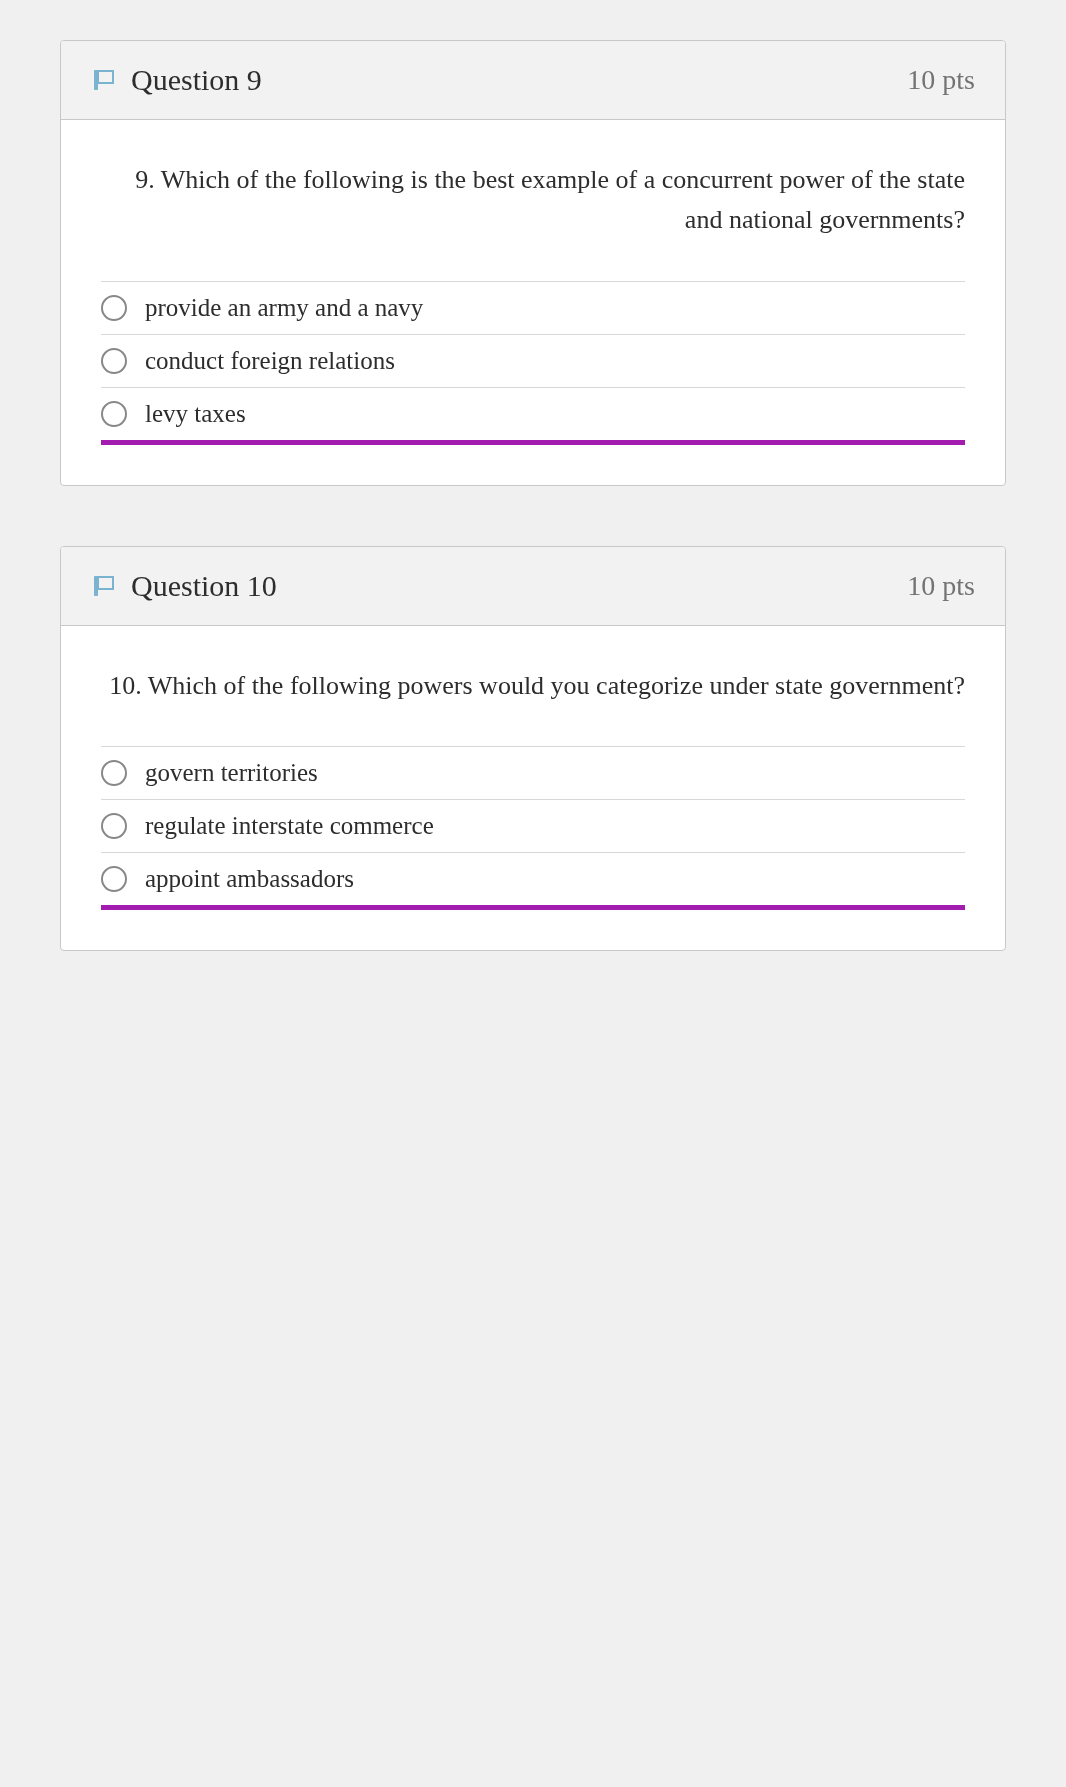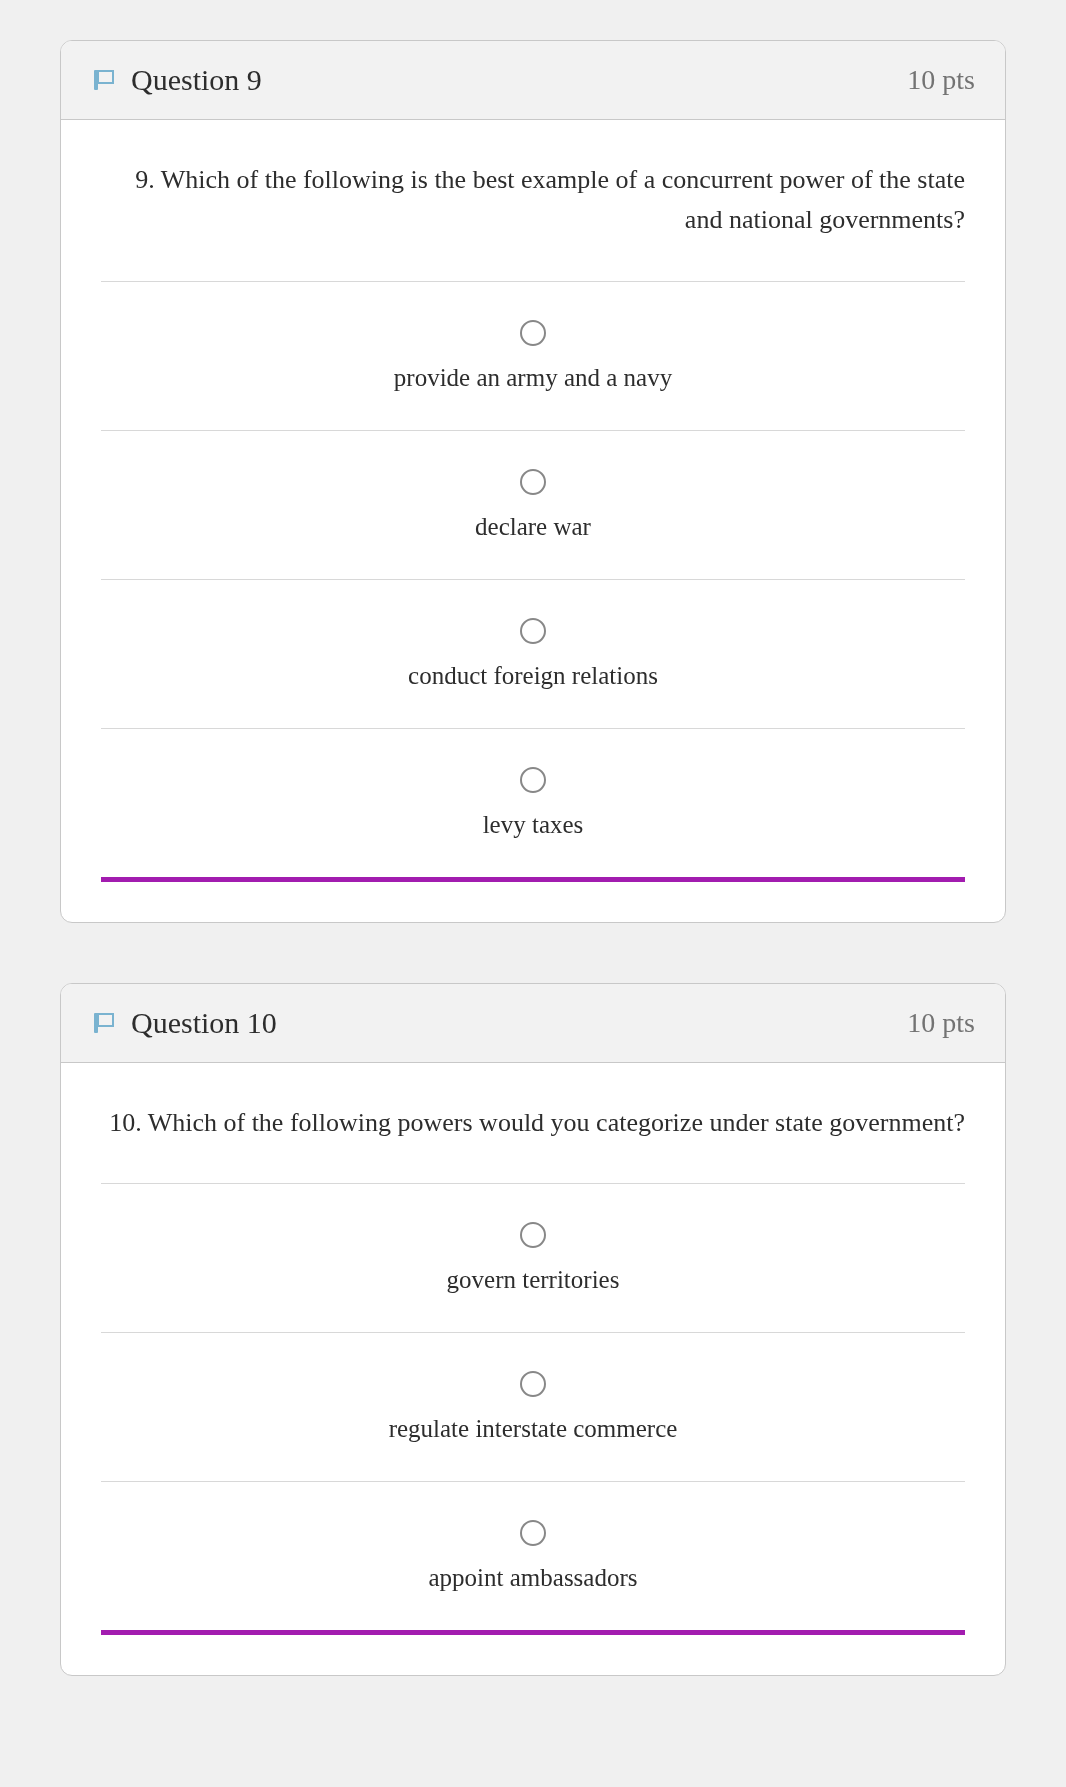--- a/index.html
+++ b/index.html
@@ -12,21 +12,21 @@
       background-color: #f0f0f0;
       font-family: Georgia, 'Times New Roman', serif;
       width: 1066px;
       min-height: 1787px;
       padding: 40px 60px;
     }
 
     .question-card {
       background: #ffffff;
       border: 1.5px solid #c8c8c8;
-      border-radius: 12px;
+      border-radius: 4px;
       margin-bottom: 60px;
       overflow: hidden;
     }
 
     .question-header {
       background: #f2f2f2;
       border-bottom: 1.5px solid #c8c8c8;
       padding: 22px 30px;
       display: flex;
       align-items: center;
@@ -66,24 +66,23 @@
     }
 
     .options-list {
       list-style: none;
     }
 
     .option-item {
       display: flex;
       align-items: center;
       gap: 18px;
-      padding: 38px 0;
+      padding: 12px 0;
       border-top: 1px solid #d8d8d8;
       cursor: pointer;
-      flex-direction: column;
     }
 
     .option-item:last-child {
       border-bottom: 5px solid #a21caf;
     }
 
     .radio-circle {
       width: 26px;
       height: 26px;
       border-radius: 50%;
@@ -122,24 +121,20 @@
   </div>
   <div class="question-body">
     <p class="question-text">9. Which of the following is the best example of a concurrent power of the state and national governments?</p>
     <ul class="options-list">
       <li class="option-item">
         <div class="radio-circle"></div>
         <span class="option-label">provide an army and a navy</span>
       </li>
       <li class="option-item">
         <div class="radio-circle"></div>
-        <span class="option-label">declare war</span>
-      </li>
-      <li class="option-item">
-        <div class="radio-circle"></div>
         <span class="option-label">conduct foreign relations</span>
       </li>
       <li class="option-item">
         <div class="radio-circle"></div>
         <span class="option-label">levy taxes</span>
       </li>
     </ul>
   </div>
 </div>
 

